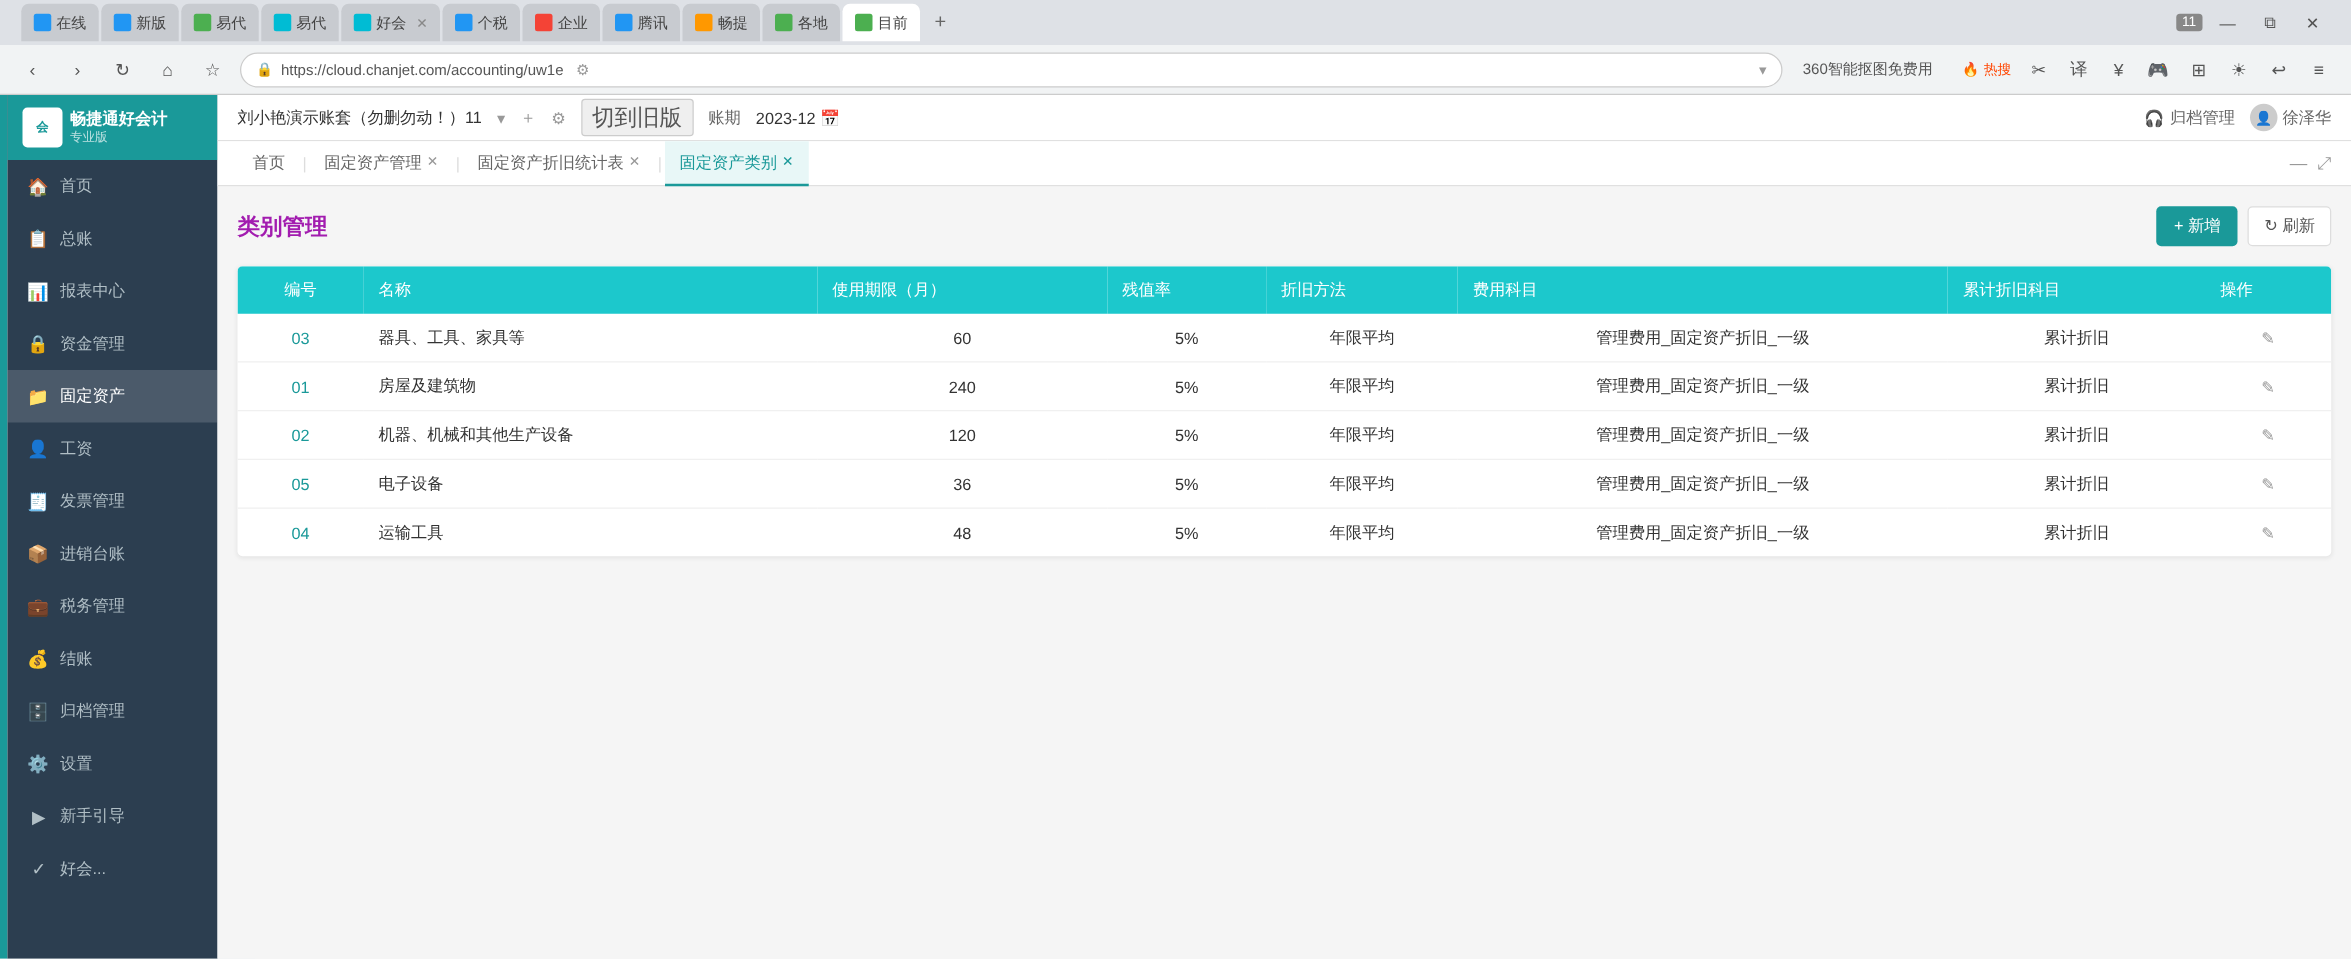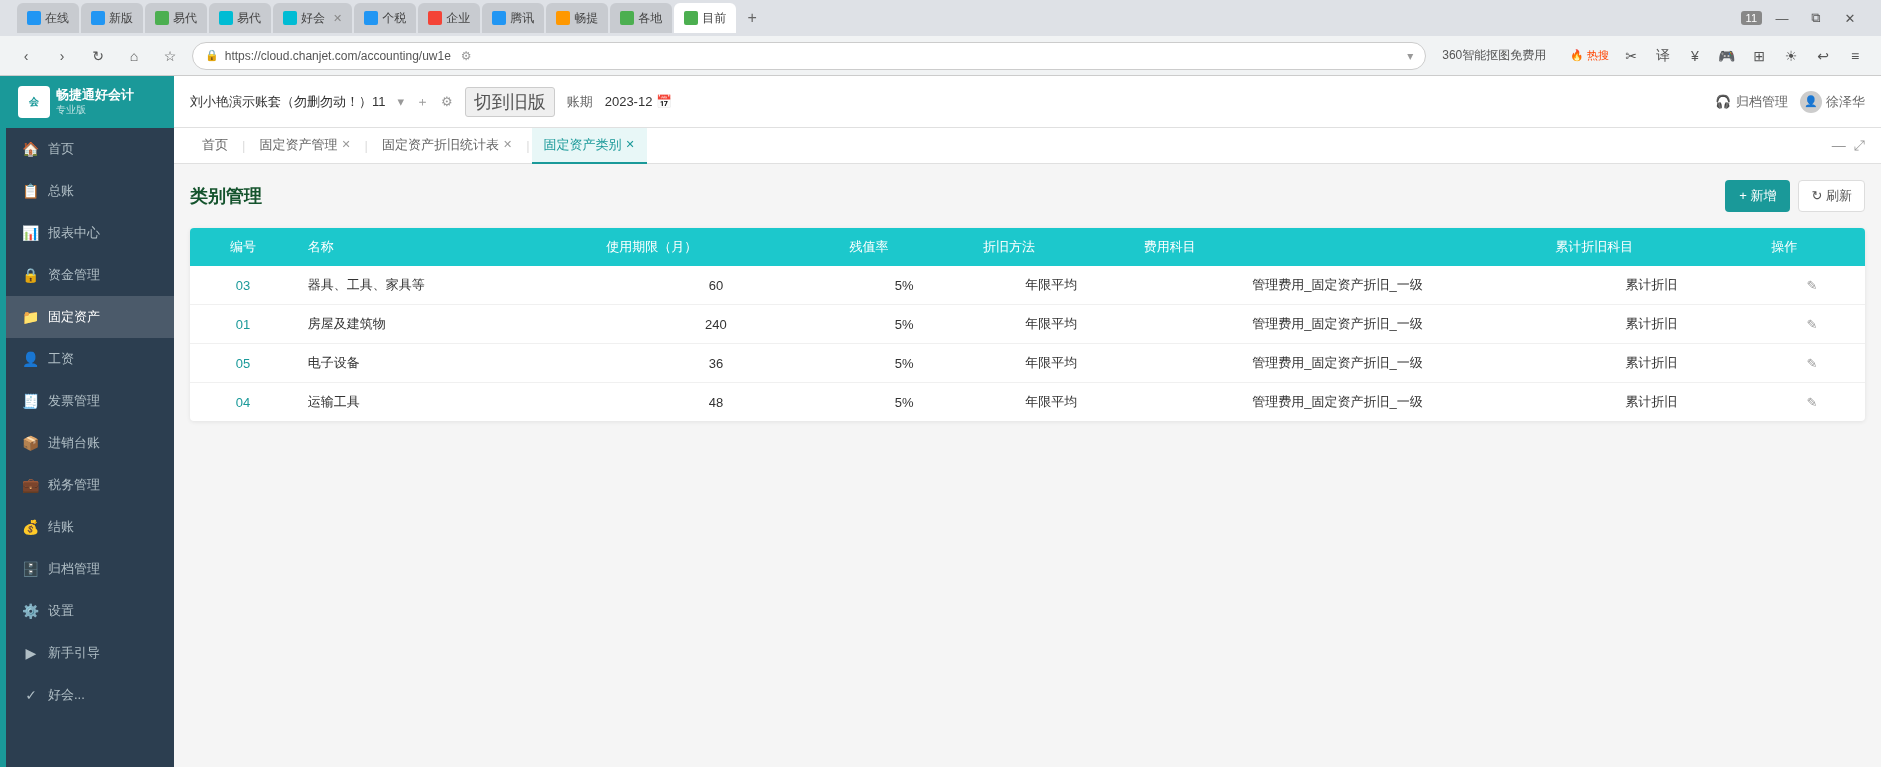--- a/index.html
+++ b/index.html
@@ -44,21 +44,21 @@
     .nav-item.active { background: rgba(255,255,255,0.15); color: #fff; }
     .nav-icon { width: 18px; height: 18px; display: flex; align-items: center; justify-content: center; font-size: 14px; }
 
     
     .accent-bar { width: 6px; background: #1a9999; flex-shrink: 0; }
 
     
     .main-content { flex: 1; display: flex; flex-direction: column; overflow: hidden; background: #f5f5f5; }
 
     
-    .app-header { background: #fff; border-bottom: 1px solid #e0e0e0; padding: 0 16px; height: 52px; display: flex; align-items: center; justify-content: space-between; }
+    .app-header { background: #fff; border-bottom: 1px solid #e0e0e0; padding: 0 16px; height: 37px; display: flex; align-items: center; justify-content: space-between; }
     .app-header-left { display: flex; align-items: center; gap: 12px; font-size: 13px; }
     .account-name { color: #333; font-weight: 500; }
     .period-label { color: #666; }
     .period-value { color: #333; font-weight: 500; display: flex; align-items: center; gap: 4px; }
     .switch-btn { border: 1px solid #ccc; border-radius: 3px; padding: 2px 8px; font-size: 18px; cursor: pointer; color: #555; }
     .calendar-icon { color: #1a9999; cursor: pointer; }
     .app-header-right { display: flex; align-items: center; gap: 12px; font-size: 13px; color: #666; }
     .support-btn { display: flex; align-items: center; gap: 4px; cursor: pointer; }
     .user-info { display: flex; align-items: center; gap: 4px; cursor: pointer; }
 
@@ -70,21 +70,21 @@
     .page-tab.active .close-x { color: #1a9999; }
     .tab-divider { color: #ddd; margin: 0 2px; }
     .tab-window-controls { margin-left: auto; display: flex; gap: 8px; }
     .win-btn { color: #999; cursor: pointer; font-size: 14px; }
 
     
     .page-content { flex: 1; overflow: auto; padding: 16px; }
 
     
     .page-title-bar { display: flex; align-items: center; justify-content: space-between; margin-bottom: 16px; }
-    .page-title { font-size: 18px; font-weight: 600; color: #14532d; }
+    .page-title { font-size: 18px; font-weight: 600; color: #a21caf; }
     .action-buttons { display: flex; gap: 8px; }
     .btn-add { background: #1a9999; color: #fff; border: none; border-radius: 4px; padding: 6px 14px; font-size: 13px; cursor: pointer; display: flex; align-items: center; gap: 4px; }
     .btn-refresh { background: #fff; color: #555; border: 1px solid #ddd; border-radius: 4px; padding: 6px 12px; font-size: 13px; cursor: pointer; display: flex; align-items: center; gap: 4px; }
 
     
     .data-table { width: 100%; border-collapse: collapse; background: #fff; border-radius: 4px; overflow: hidden; box-shadow: 0 1px 4px rgba(0,0,0,0.08); }
     .data-table thead tr { background: #1cc8cc; }
     .data-table thead th { color: #fff; font-weight: 500; padding: 10px 12px; font-size: 13px; text-align: left; border: none; white-space: nowrap; }
     .data-table thead th:first-child { text-align: center; }
     .data-table tbody tr { border-bottom: 1px solid #f0f0f0; }
@@ -349,20 +349,30 @@
     <td style="color:#1a9999;font-weight:500;">01</td>
     <td>房屋及建筑物</td>
     <td>240</td>
     <td>5%</td>
     <td>年限平均</td>
     <td>管理费用_固定资产折旧_一级</td>
     <td>累计折旧</td>
     <td><span class="edit-icon">✎</span></td>
   </tr>
             <tr>
+    <td style="color:#1a9999;font-weight:500;">02</td>
+    <td>机器、机械和其他生产设备</td>
+    <td>120</td>
+    <td>5%</td>
+    <td>年限平均</td>
+    <td>管理费用_固定资产折旧_一级</td>
+    <td>累计折旧</td>
+    <td><span class="edit-icon">✎</span></td>
+  </tr>
+            <tr>
     <td style="color:#1a9999;font-weight:500;">05</td>
     <td>电子设备</td>
     <td>36</td>
     <td>5%</td>
     <td>年限平均</td>
     <td>管理费用_固定资产折旧_一级</td>
     <td>累计折旧</td>
     <td><span class="edit-icon">✎</span></td>
   </tr>
             <tr>

